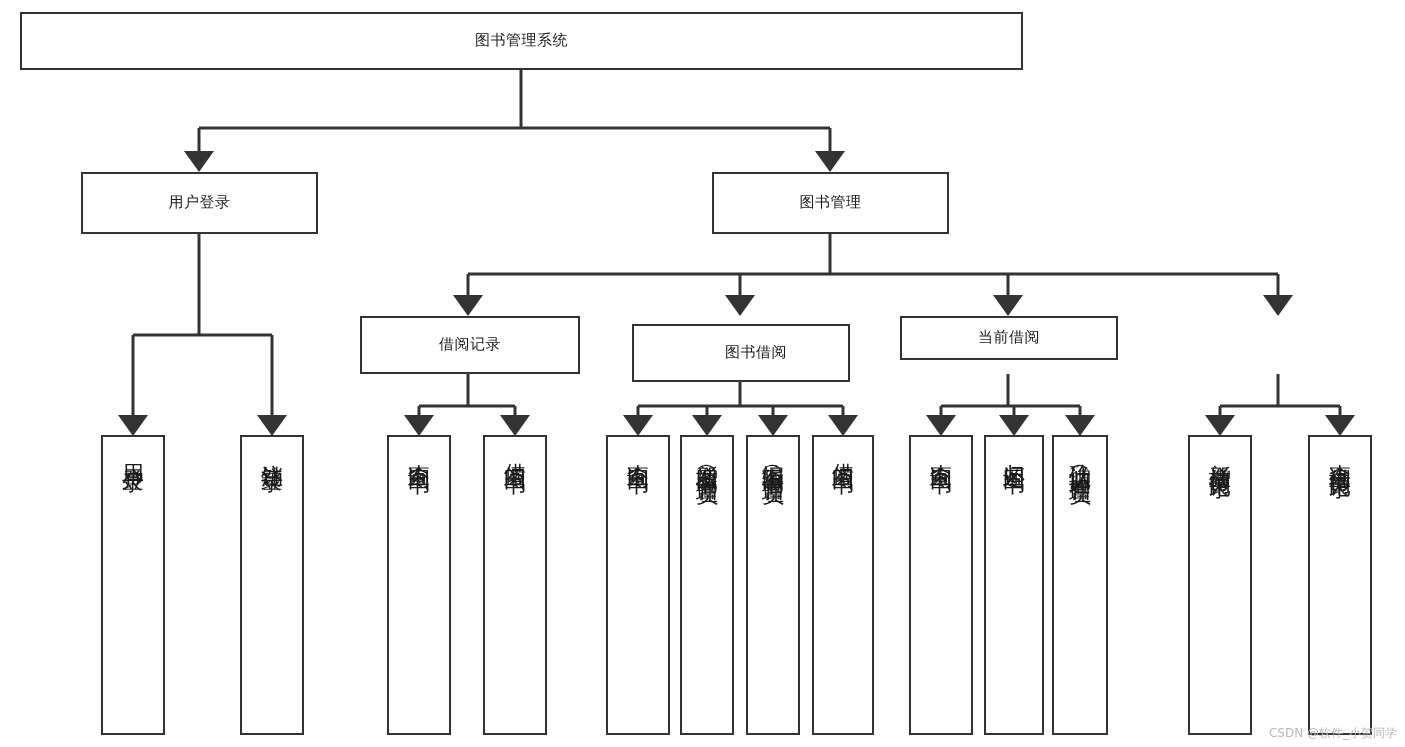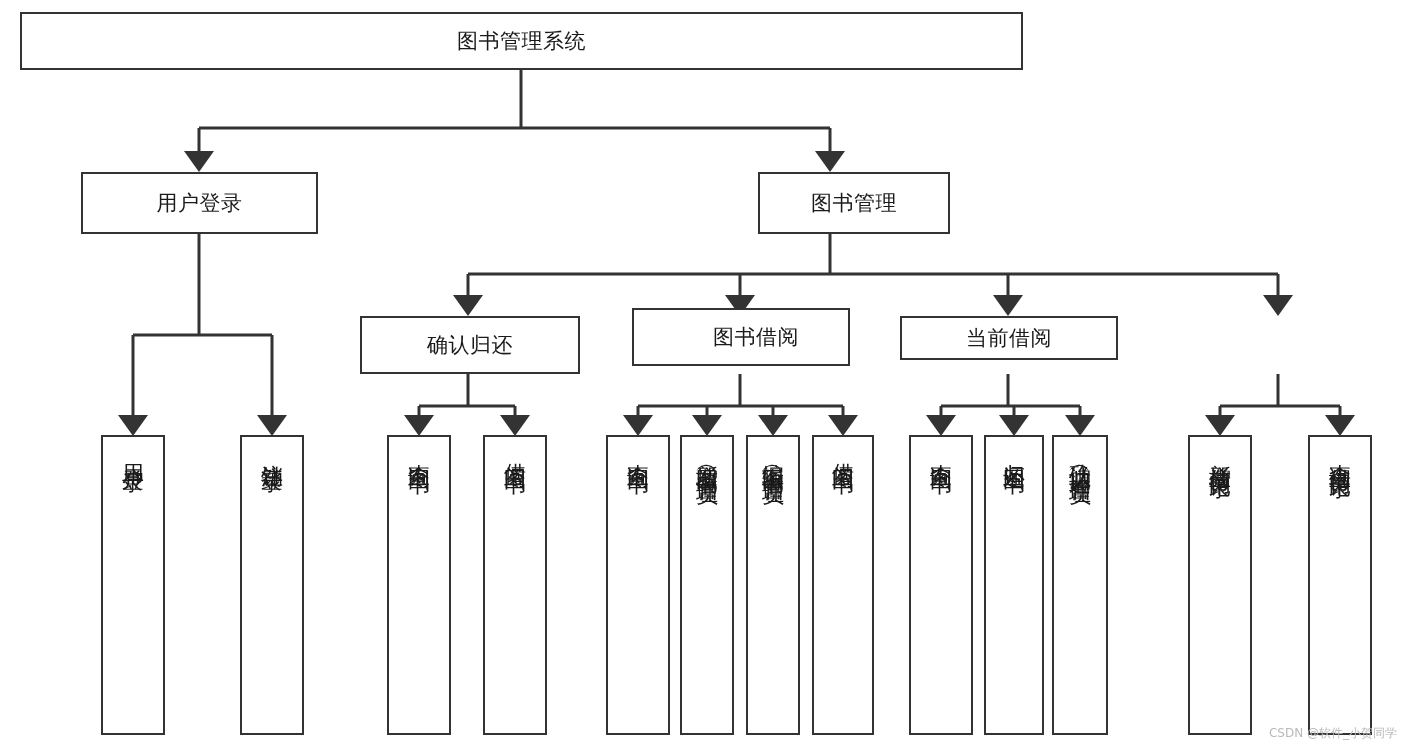--- a/index.html
+++ b/index.html
@@ -35,21 +35,21 @@
     justify-content: center;
     overflow: hidden;
   }
   .node .label {
     color: #1a1a1a;
     line-height: 1.05;
     text-align: center;
     white-space: nowrap;
   }
   .node.horiz .label {
-    font-size: 21px;
+    font-size: 15px;
     letter-spacing: 0.5px;
   }
   .node.vert {
     align-items: flex-start;
     padding-top: 9px;
   }
   .node.vert .label {
     writing-mode: vertical-rl;
     text-orientation: upright;
     font-size: 22px;
@@ -121,28 +121,28 @@
     </g>
   </svg>
 
   <div class="node horiz" style="left: 20px; top: 12px; width: 1003px; height: 58px;">
     <span class="label">图书管理系统</span>
   </div>
 
   <div class="node horiz" style="left: 81px; top: 172px; width: 237px; height: 62px;">
     <span class="label">用户登录</span>
   </div>
-  <div class="node horiz" style="left: 712px; top: 172px; width: 192px; height: 62px; margin-left: 46px;">
+  <div class="node horiz" style="left: 712px; top: 172px; width: 237px; height: 62px;">
     <span class="label">图书管理</span>
   </div>
 
   <div class="node horiz" style="left: 360px; top: 316px; width: 220px; height: 58px;">
-    <span class="label">确认归还</span>
+    <span class="label">借阅记录</span>
   </div>
-  <div class="node horiz" style="left: 632px; top: 308px; width: 218px; height: 58px; padding-left: 30px;">
+  <div class="node horiz" style="left: 632px; top: 324px; width: 218px; height: 58px; padding-left: 30px;">
     <span class="label">图书借阅</span>
   </div>
   <div class="node horiz" style="left: 900px; top: 316px; width: 218px; height: 44px;">
     <span class="label">当前借阅</span>
   </div>
 
   <div class="node vert" style="left: 101px; top: 435px; width: 64px; height: 300px;">
     <span class="label">用户登录</span>
   </div>
   <div class="node vert" style="left: 240px; top: 435px; width: 64px; height: 300px;">

